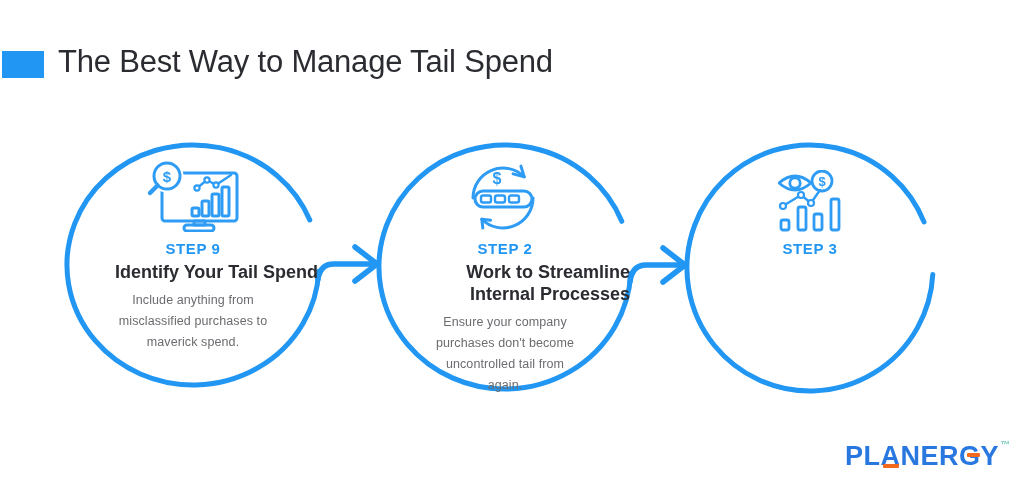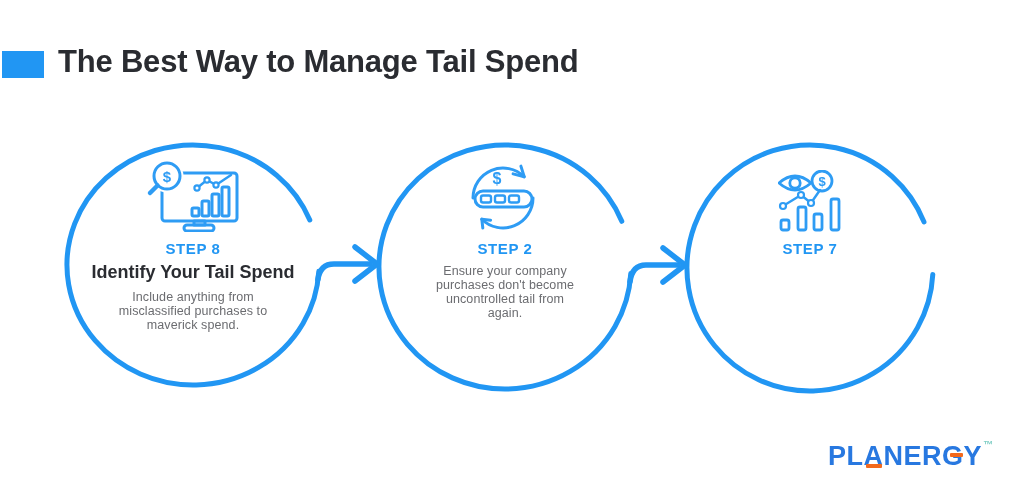--- a/index.html
+++ b/index.html
@@ -10,21 +10,21 @@
     font-family:"Liberation Sans", sans-serif;
     overflow:hidden;
   }
   
   .title-square{
     position:absolute;left:2px;top:51px;
     width:42px;height:27px;background:#2196F3;
   }
   .page-title{
     position:absolute;left:58px;top:44px;margin:0;
-    font-size:31px;line-height:36px;font-weight:700;
+    font-size:31px;line-height:36px;font-weight:400;
     color:#2A2C31;letter-spacing:-0.2px;white-space:nowrap;
   }
   
   .flow-svg{position:absolute;left:0;top:0;}
   
   .step-card{
     position:absolute;top:158px;width:250px;
     text-align:center;
   }
   .step-card.c1{left:68px;}
@@ -33,31 +33,31 @@
   .icon-box{
     height:74px;display:flex;align-items:flex-end;justify-content:center;
   }
   .icon-box svg{display:block;}
   .step-label{
     margin-top:8px;
     font-size:15px;font-weight:700;color:#2196F3;letter-spacing:0.6px;
   }
   .step-heading{
     margin:4px 0 0 0;
-    font-size:18px;line-height:22px;font-weight:700;color:#2A2C31;
+    font-size:18px;line-height:22px;font-weight:700;color:#2A2C31;text-align:right;
   }
   .step-desc{
     margin:7px 0 0 0;
-    font-size:12.5px;line-height:14px;font-weight:400;color:#6B6C70;
+    font-size:12.5px;line-height:21px;font-weight:400;color:#6B6C70;
     letter-spacing:0.1px;
   }
   .multiline{white-space:pre-line;}
   
   .logo{
-    position:absolute;left:828px;top:441px;
+    position:absolute;left:845px;top:441px;
     font-size:27px;font-weight:700;letter-spacing:0.5px;
     color:#2878E0;white-space:nowrap;text-decoration:underline;
   }
   .logo span{display:inline-block;}
   .logo-a{position:relative;}
   .logo-a::after{
     content:"";position:absolute;left:2px;right:2px;bottom:4px;height:4px;
     background:#F2691D;border-radius:1px;
   }
   .logo-g{position:relative;}
@@ -109,21 +109,21 @@
           <circle cx="70" cy="24" r="2.6" fill="#ffffff" stroke-width="2.2"></circle>
           <rect x="48" y="60" width="11" height="4"></rect>
           <rect x="38" y="64" width="30" height="6" rx="3"></rect>
           <circle cx="21" cy="15" r="16.5" fill="#ffffff" stroke="none"></circle>
           <circle cx="21" cy="15" r="13"></circle>
           <path d="M 11.5 24.5 L 4 32" stroke-width="4.5"></path>
         </g>
         <text x="21" y="20.5" font-family="Liberation Sans, sans-serif" font-size="15" font-weight="bold" fill="#2E9CF4" text-anchor="middle">$</text>
       </svg>
     </div>
-    <div class="step-label">STEP 8</div>
+    <div class="step-label">STEP 9</div>
     <h2 class="step-heading multiline">Identify Your Tail Spend</h2>
     <p class="step-desc multiline">Include anything from
 misclassified purchases to
 maverick spend.</p>
   </div>
 
   <div class="step-card c2">
     <div class="icon-box">
       <svg width="82" height="70" viewBox="0 0 82 70" fill="none">
         <g stroke="#2E9CF4" stroke-width="3" stroke-linecap="round" stroke-linejoin="round">
@@ -133,20 +133,22 @@
           <path d="M 26.6 58.2 L 17.8 57.2 L 18.8 66"></path>
           <rect x="11" y="29" width="57" height="16" rx="8" fill="#ffffff"></rect>
           <rect x="17" y="33.5" width="10" height="7" rx="2" stroke-width="2.4"></rect>
           <rect x="31" y="33.5" width="10" height="7" rx="2" stroke-width="2.4"></rect>
           <rect x="45" y="33.5" width="10" height="7" rx="2" stroke-width="2.4"></rect>
         </g>
         <text x="33" y="22" font-family="Liberation Sans, sans-serif" font-size="16" font-weight="bold" fill="#2E9CF4" text-anchor="middle">$</text>
       </svg>
     </div>
     <div class="step-label">STEP 2</div>
+    <h2 class="step-heading multiline">Work to Streamline
+Internal Processes</h2>
     <p class="step-desc multiline">Ensure your company
 purchases don't become
 uncontrolled tail from
 again.</p>
   </div>
 
   <div class="step-card c3">
     <div class="icon-box">
       <svg width="64" height="62" viewBox="0 0 64 62" fill="none">
         <g stroke="#2E9CF4" stroke-width="2.8" stroke-linecap="round" stroke-linejoin="round">
@@ -158,20 +160,20 @@
           <circle cx="23" cy="25" r="3" fill="#ffffff" stroke-width="2.2"></circle>
           <circle cx="33" cy="33" r="3" fill="#ffffff" stroke-width="2.2"></circle>
           <rect x="3" y="50" width="8" height="10" rx="2"></rect>
           <rect x="20" y="37" width="8" height="23" rx="2"></rect>
           <rect x="36" y="44" width="8" height="16" rx="2"></rect>
           <rect x="53" y="29" width="8" height="31" rx="2"></rect>
         </g>
         <text x="44" y="15.5" font-family="Liberation Sans, sans-serif" font-size="13" font-weight="bold" fill="#2E9CF4" text-anchor="middle">$</text>
       </svg>
     </div>
-    <div class="step-label">STEP 7</div>
+    <div class="step-label">STEP 3</div>
   </div>
 
   <div class="logo">
     <span>PL</span><span class="logo-a">A</span><span>NER</span><span class="logo-g">G</span><span>Y</span><span class="logo-tm">™</span>
   </div>
 
 </div>
 
 </body></html>

